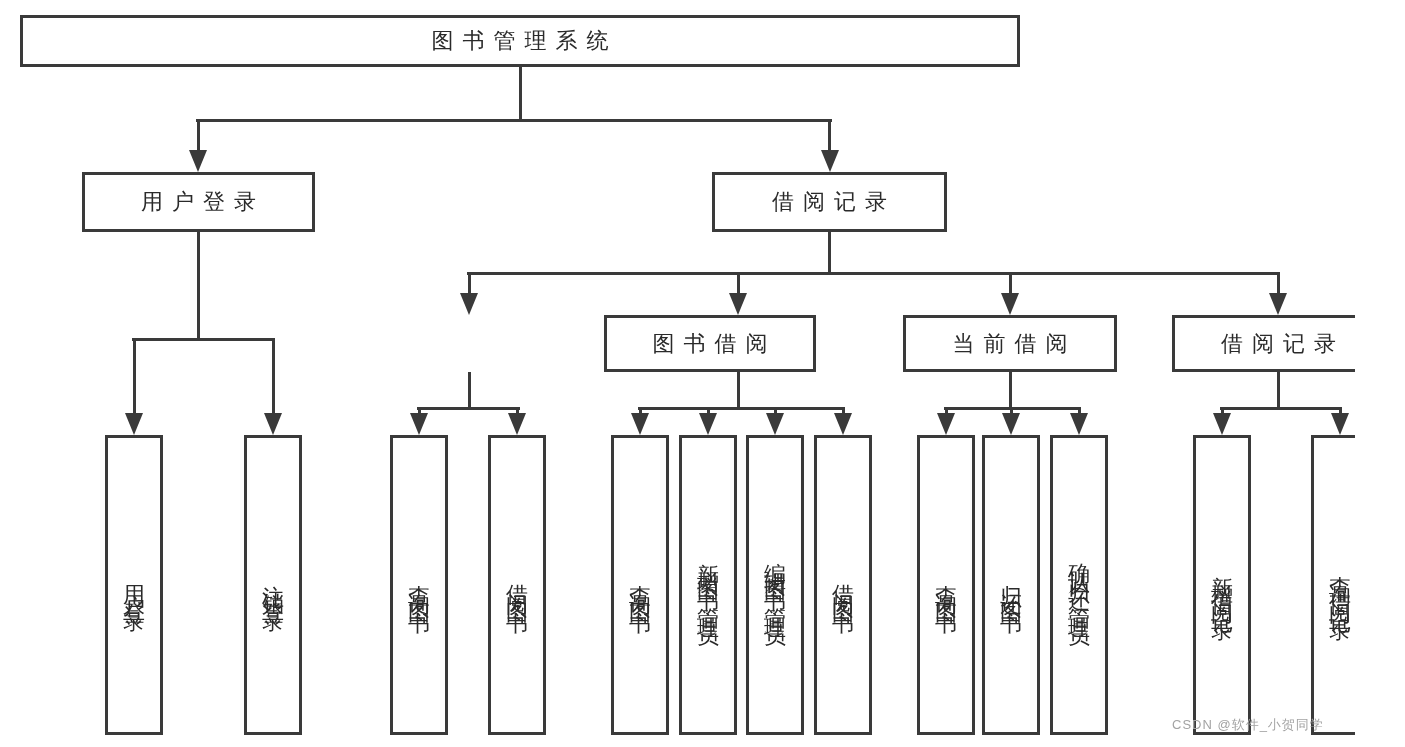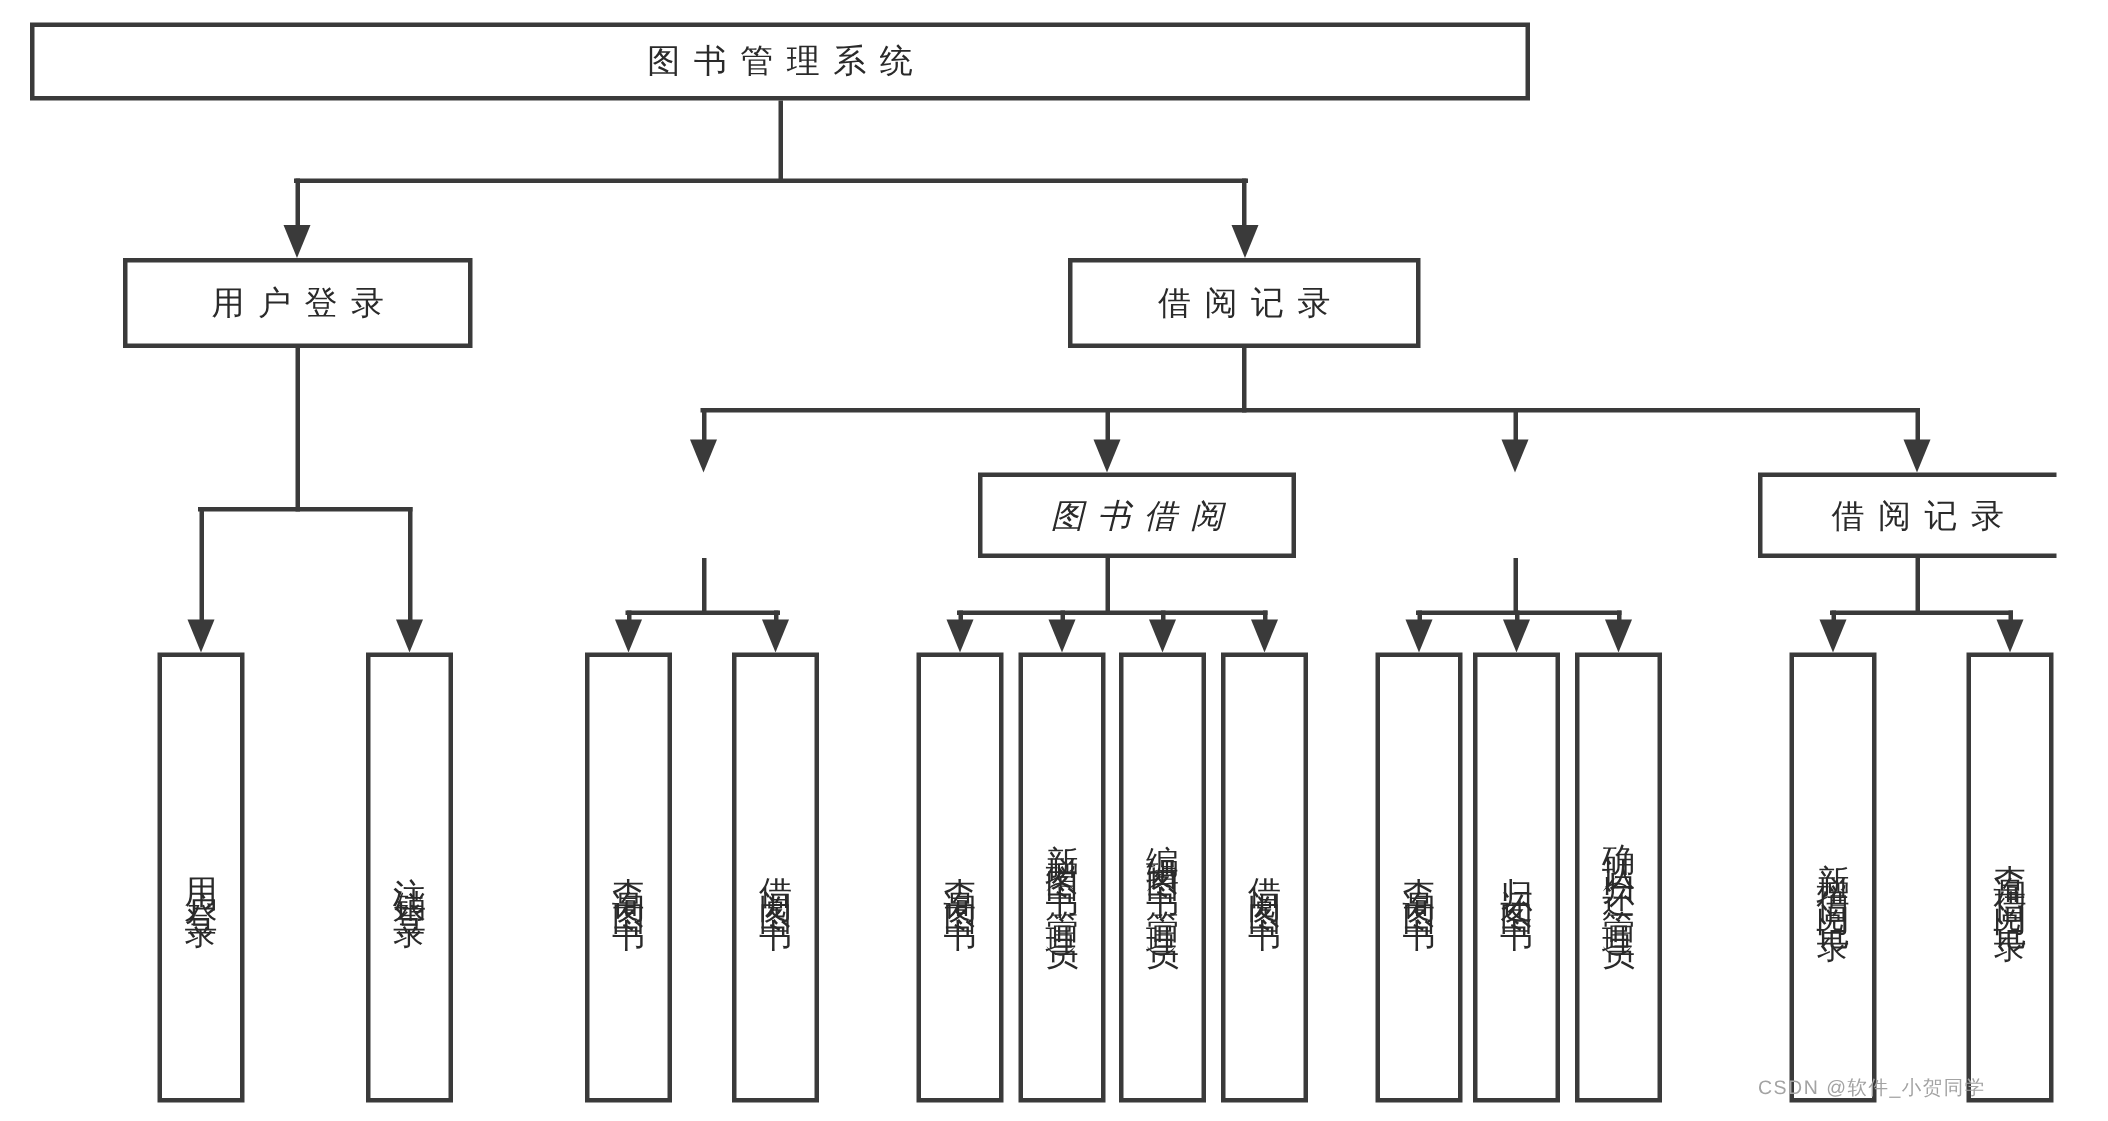--- a/index.html
+++ b/index.html
@@ -9,21 +9,20 @@
     --bg:#ffffff;
   }
   html,body{margin:0;padding:0;background:var(--bg);}
   .stage{
     position:relative;
     width:1355px;height:747px;
     background:var(--bg);
     font-family:"Liberation Sans","DejaVu Sans",sans-serif;
     color:var(--text);
     overflow:hidden;
-    padding-left:16px;
   }
   .box{
     position:absolute;
     box-sizing:border-box;
     border:3px solid var(--line);
     background:#fff;
     display:flex;
     align-items:center;
     justify-content:center;
     color:var(--text);
@@ -88,21 +87,22 @@
   <div class="hline" style="left:467px;top:272px;width:813px;"></div>
   <div class="vline" style="left:468px;top:272px;height:23px;"></div>
   <div class="arrow" style="left:460px;top:293px;"></div>
   <div class="vline" style="left:737px;top:272px;height:23px;"></div>
   <div class="arrow" style="left:729px;top:293px;"></div>
   <div class="vline" style="left:1009px;top:272px;height:23px;"></div>
   <div class="arrow" style="left:1001px;top:293px;"></div>
   <div class="vline" style="left:1277px;top:272px;height:23px;"></div>
   <div class="arrow" style="left:1269px;top:293px;"></div>
 
-  <div class="box hbox" style="left:652px;top:315px;width:212px;height:57px;font-style:italic;">图书借阅</div>
+  <div class="box hbox" style="left:604px;top:315px;width:212px;height:57px;">图书借阅</div>
+  <div class="box hbox" style="left:903px;top:315px;width:214px;height:57px;">当前借阅</div>
   <div class="box hbox" style="left:1172px;top:315px;width:213px;height:57px;">借阅记录</div>
 
   <div class="vline" style="left:468px;top:372px;height:38px;"></div>
   <div class="hline" style="left:417px;top:407px;width:103px;"></div>
   <div class="vline" style="left:418px;top:407px;height:8px;"></div>
   <div class="arrow" style="left:410px;top:413px;"></div>
   <div class="vline" style="left:516px;top:407px;height:8px;"></div>
   <div class="arrow" style="left:508px;top:413px;"></div>
 
   <div class="vline" style="left:737px;top:372px;height:38px;"></div>

